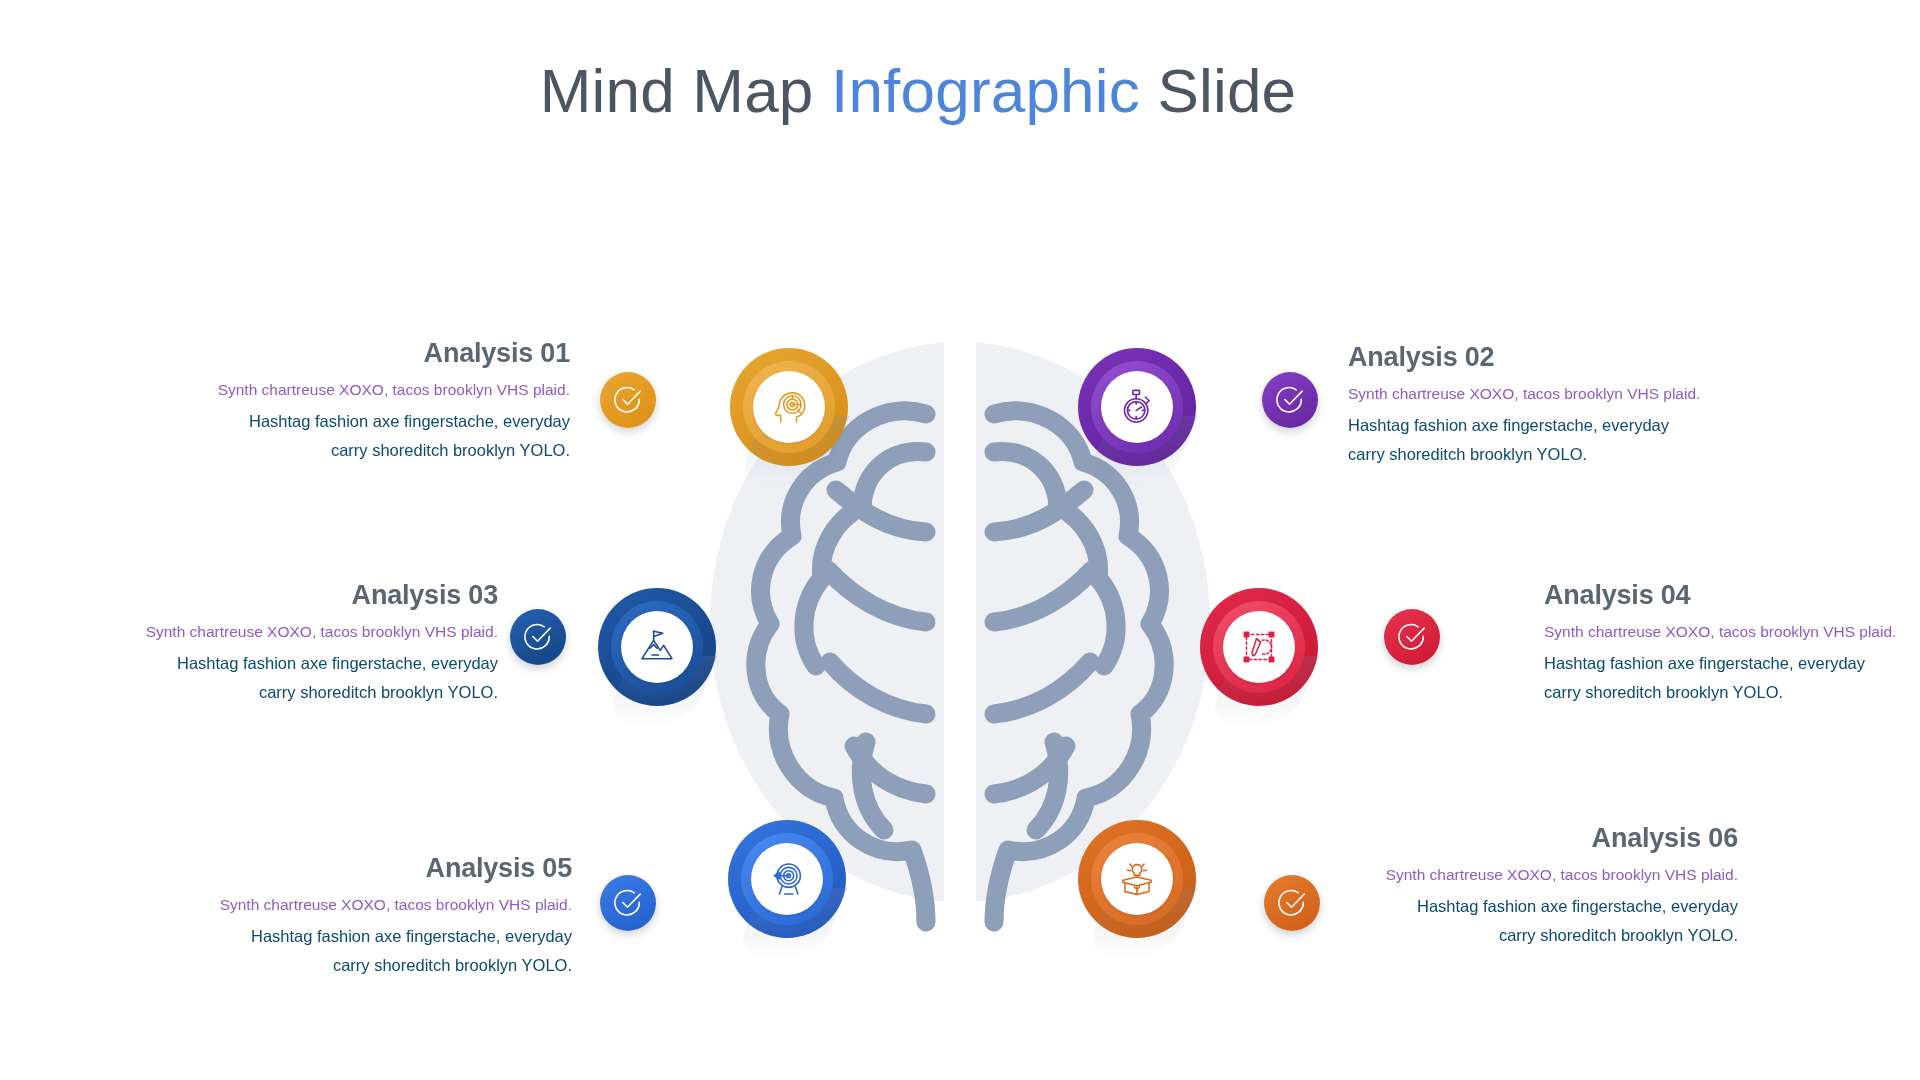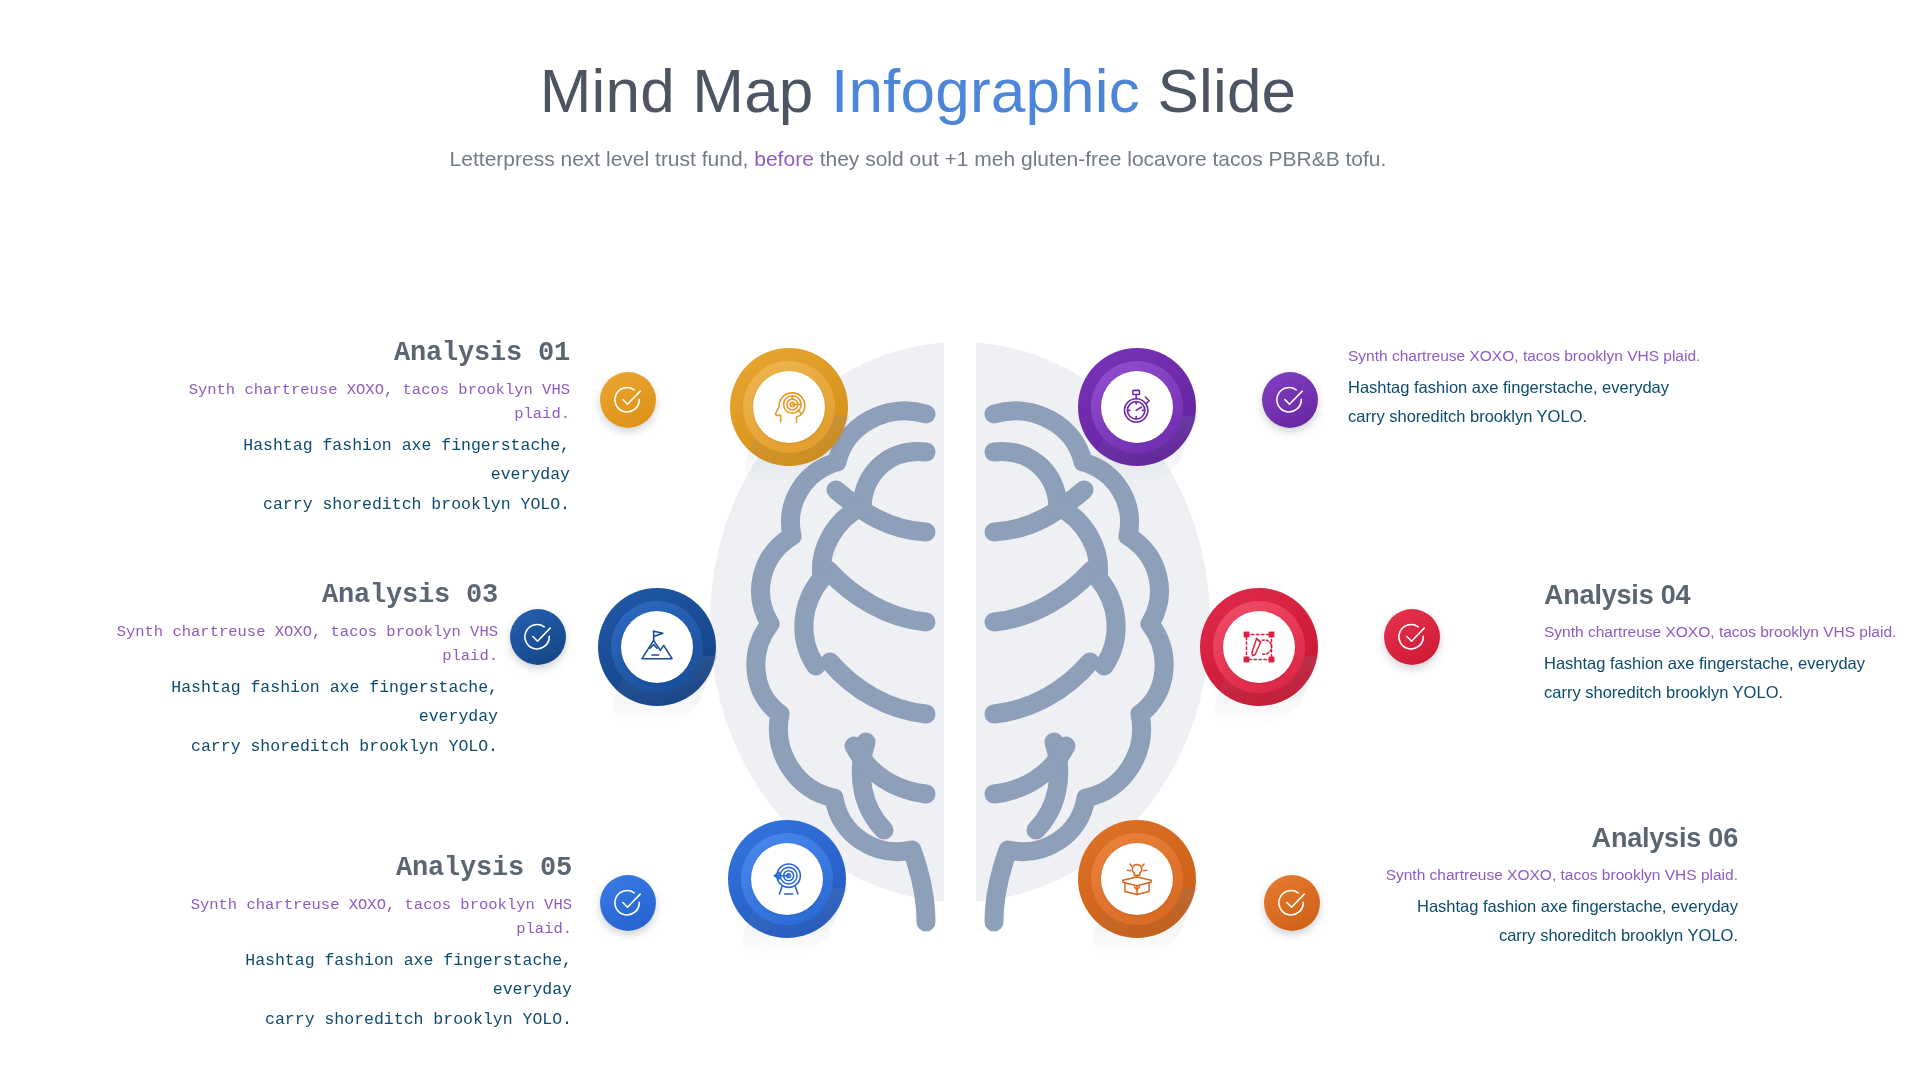--- a/index.html
+++ b/index.html
@@ -73,31 +73,30 @@
   .txt h3{
     font-size:27px; font-weight:700; color:#5c6672;
     letter-spacing:-.2px; margin-bottom:11px; line-height:1;
   }
   .txt .lead{
     font-size:15.5px; color:#8e5bc4; line-height:1.55; margin-bottom:5px;
   }
   .txt .body{
     font-size:16.5px; color:#0c4a6e; line-height:1.78;
   }
-  .txt.right-align{ text-align:right;font-family:Liberation Mono, monospace; }
+  .txt.right-align{ text-align:right; }
   .txt.left-align{ text-align:left; }
 </style>
 </head>
 <body>
 
 <div class="slide">
 
   <div class="header">
     <div class="title"><span>Mind Map </span><span class="accent">Infographic</span><span> Slide</span></div>
-    <div class="subtitle"><span>Letterpress next level trust fund, </span><span class="hl">before</span><span> they sold out +1 meh gluten-free locavore tacos PBR&amp;B tofu.</span></div>
   </div>
 
   <div class="brain-wrap">
     <svg viewBox="0 0 640 620" xmlns="http://www.w3.org/2000/svg" aria-hidden="true">
 
       <defs>
         <clipPath id="leftHalf">
             <rect x="0" y="0" width="304" height="620"></rect>
           </clipPath>
         <clipPath id="rightHalf">
@@ -192,20 +191,21 @@
       </div>
     </div>
   </div>
   <div class="badge" style="left:1262px; top:372px; background:linear-gradient(150deg,#8340c4,#66249f);">
     <svg viewBox="0 0 32 32" fill="none" stroke="#ffffff" stroke-width="1.7" stroke-linecap="round" stroke-linejoin="round">
       <path d="M28 15.2 A13 13 0 1 1 22.6 5.2"></path>
       <path d="M10.5 15.5 L15.5 20.5 L29 6.5"></path>
     </svg>
   </div>
   <div class="txt left-align" style="left:1348px; top:344px;">
+    <h3>Analysis 02</h3>
     <div class="lead">Synth chartreuse XOXO, tacos brooklyn VHS plaid.</div>
     <div class="body">Hashtag fashion axe fingerstache, everyday</div>
     <div class="body">carry shoreditch brooklyn YOLO.</div>
   </div>
 
   <div class="node" style="left:598px; top:588px;">
     <div class="ring" style="background:linear-gradient(150deg,#2159a8,#123f82);">
       <div class="inner-ring" style="background:linear-gradient(150deg,#2f6bc2,#174b95);">
         <div class="disc">
           <svg viewBox="0 0 48 48" fill="none" stroke="#184b95" stroke-width="1.9" stroke-linecap="round" stroke-linejoin="round">

